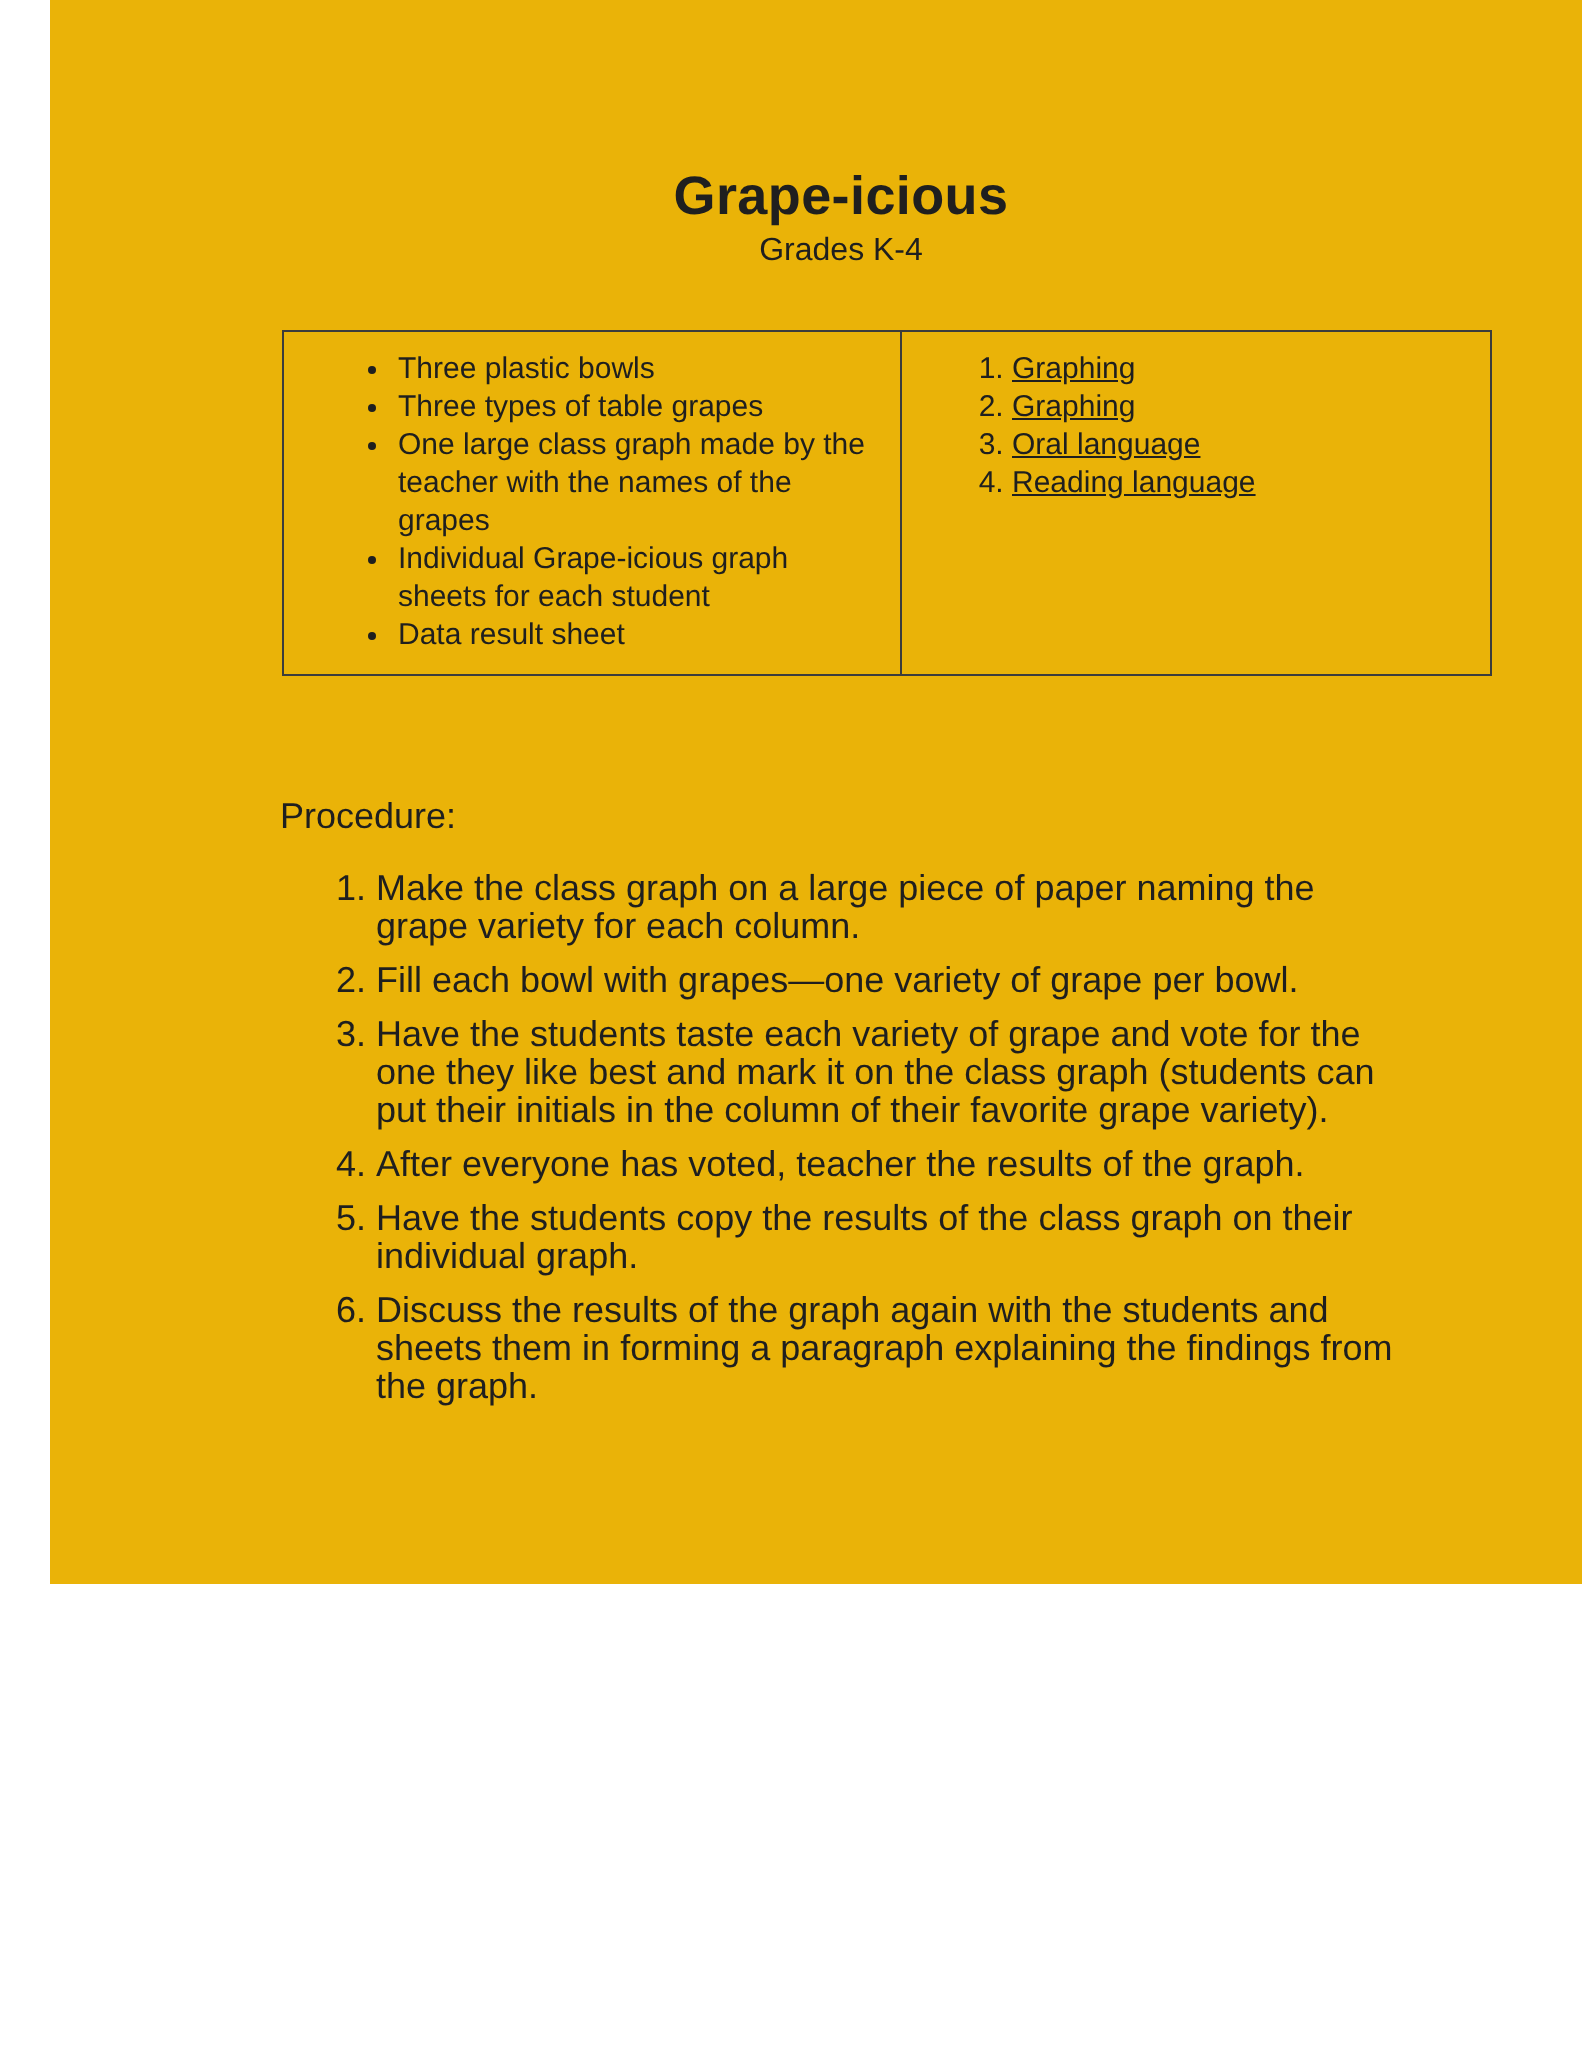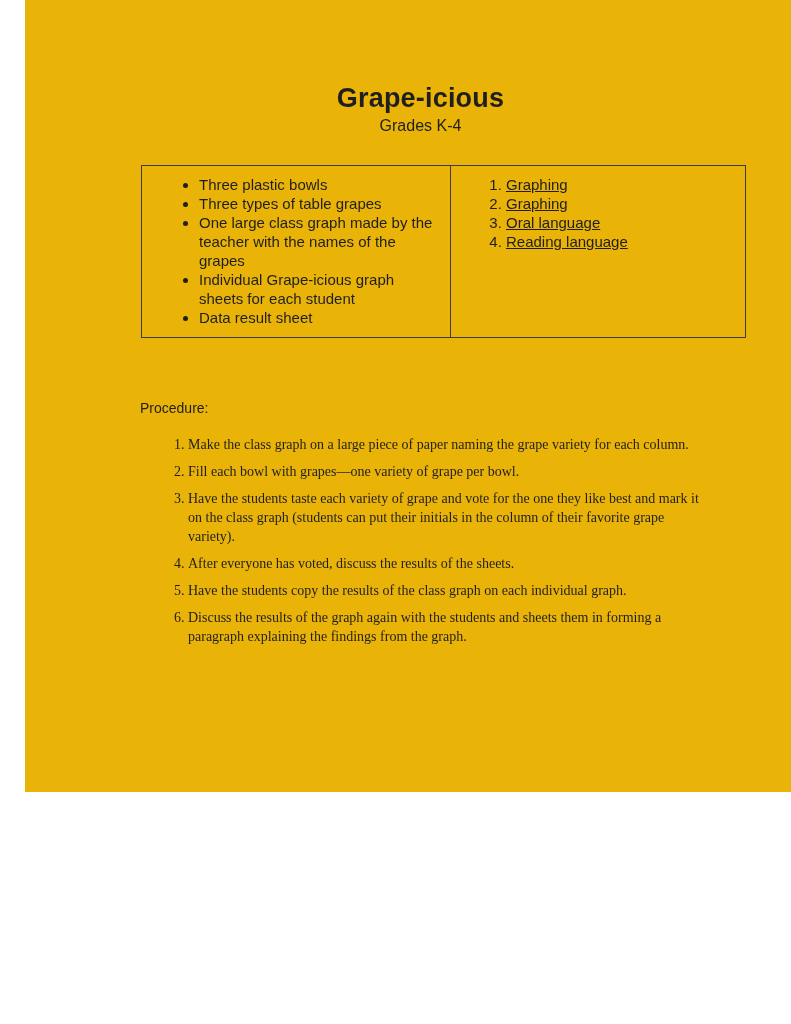--- a/index.html
+++ b/index.html
@@ -67,33 +67,32 @@
     line-height: 19px;
     text-decoration: underline;
   }
 
   
   .procedure {
     position: absolute;
     left: 115px;
     top: 399px;
     width: 576px;
-    font-size: 14px;
+    font-size: 18px;
   }
   .procedure-heading { line-height: 19px; }
   ol.steps {
     list-style: decimal;
     margin-top: 17px;
     padding-left: 48px;
     line-height: 19px;
   }
   ol.steps li {
     margin-bottom: 8px;
     max-width: 515px;
-    font-family: Liberation Serif, serif;
   }
 
   
   .footer {
     position: absolute;
     top: 975px;
     right: 123px;
     font-size: 13px;
     color: #2a2a2a;
   }
@@ -131,21 +130,21 @@
       </div>
     </div>
   </div>
 
   <div class="procedure">
     <div class="procedure-heading">Procedure:</div>
     <ol class="steps">
         <li>Make the class graph on a large piece of paper naming the grape variety for each column.</li>
         <li>Fill each bowl with grapes—one variety of grape per bowl.</li>
         <li>Have the students taste each variety of grape and vote for the one they like best and mark it on the class graph (students can put their initials in the column of their favorite grape variety).</li>
-        <li>After everyone has voted, discuss the results of the sheets.</li>
-        <li>Have the students copy the results of the class graph on each individual graph.</li>
+        <li>After everyone has voted, teacher the results of the graph.</li>
+        <li>Have the students copy the results of the class graph on their individual graph.</li>
         <li>Discuss the results of the graph again with the students and sheets them in forming a paragraph explaining the findings from the graph.</li>
       </ol>
   </div>
 
   <div class="footer">Grape-icious</div>
 
 </div>
 
 </body></html>

